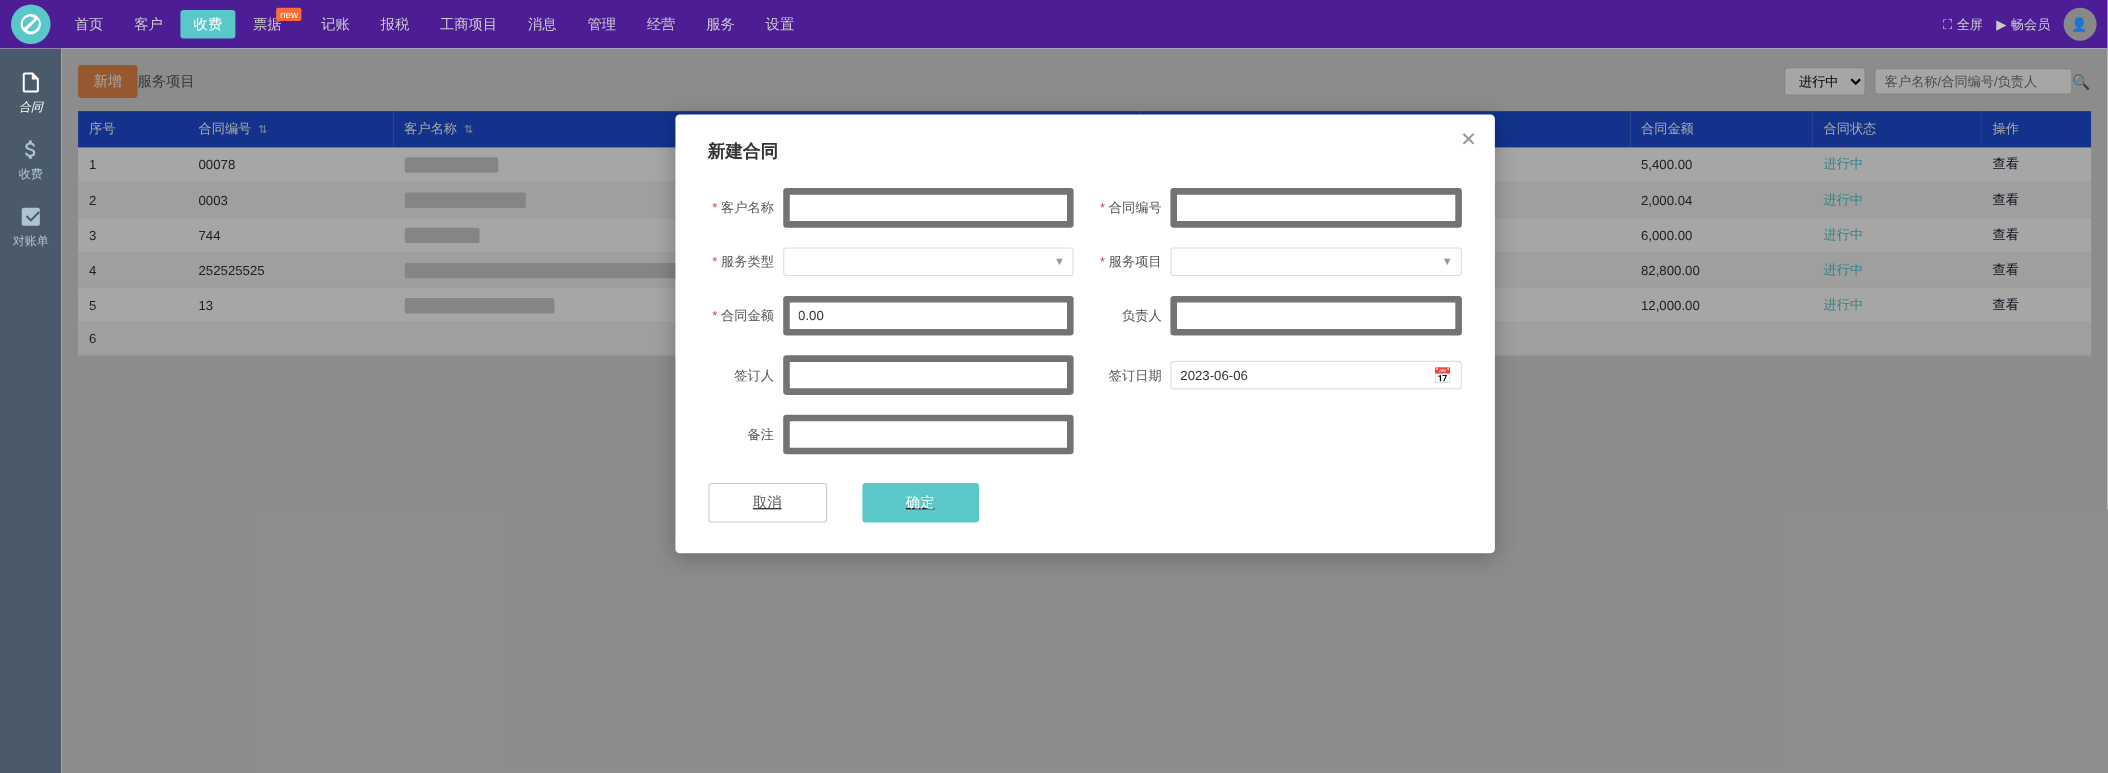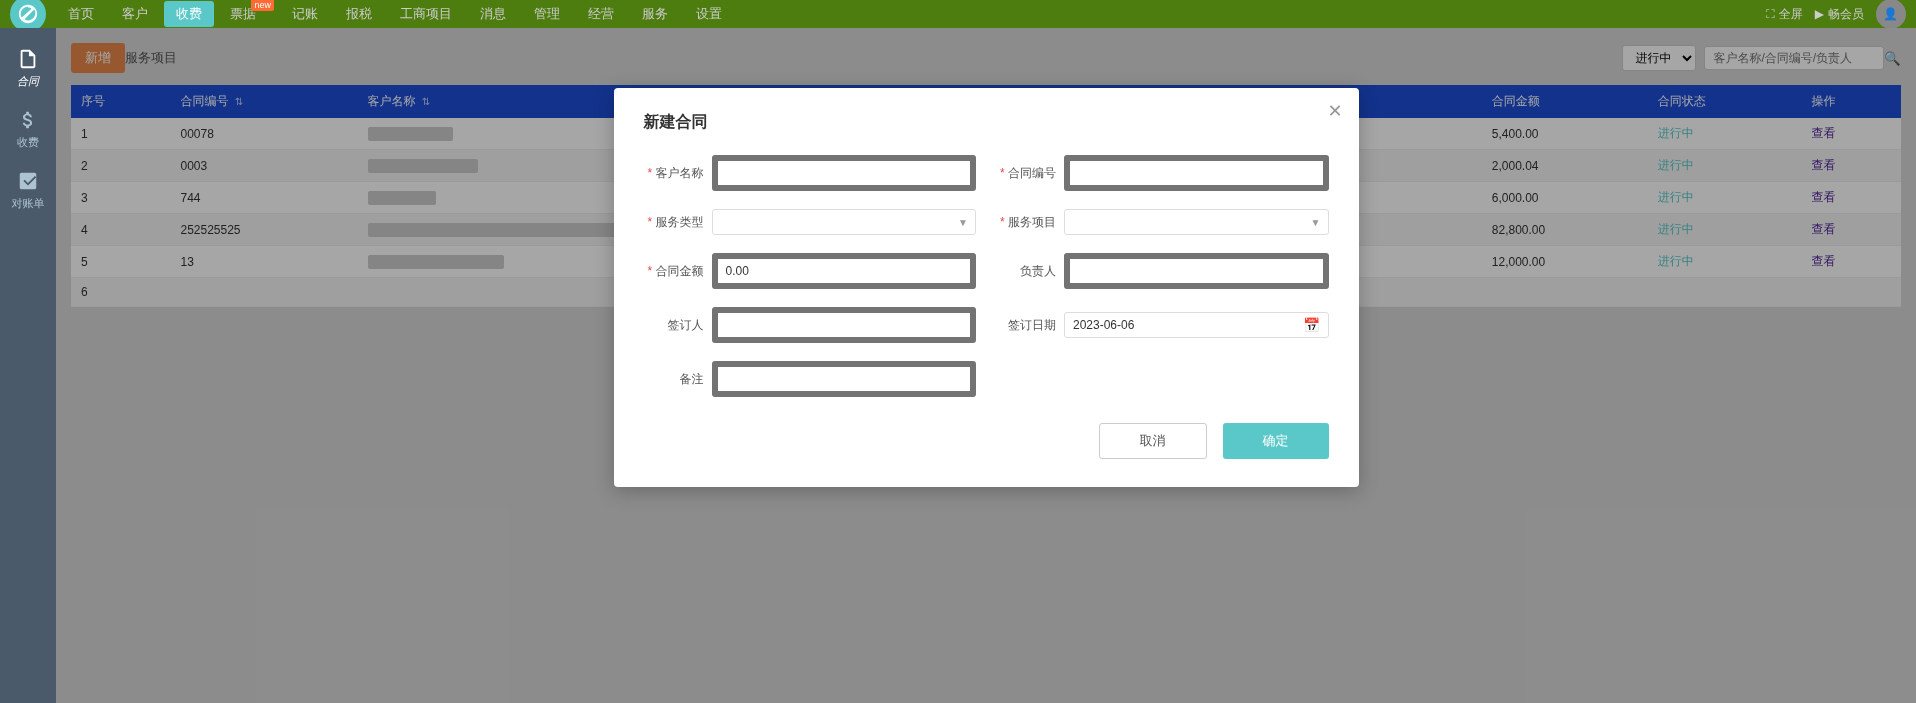--- a/index.html
+++ b/index.html
@@ -1,21 +1,21 @@
 <!DOCTYPE html>
 <html><head>
   <meta charset="utf-8">
   <style>
     * { box-sizing: border-box; margin: 0; padding: 0; }
     body { font-family: 'Microsoft YaHei', Arial, sans-serif; font-size: 13px; background: #e8e8e8; display: flex; flex-direction: column; height: 703px; overflow: hidden; }
 
     
     .top-nav {
-      background: #4d7c0f;
-      height: 28px;
+      background: #4c1d95;
+      height: 44px;
       display: flex;
       align-items: center;
       padding: 0 10px;
       flex-shrink: 0;
     }
     .nav-logo {
       width: 36px;
       height: 36px;
       background: #5ac8c8;
       border-radius: 50%;
@@ -197,21 +197,21 @@
     .data-table tbody td {
       padding: 7px 10px;
       font-size: 12px;
       color: #333;
       border-bottom: 1px solid #eee;
     }
     .status-badge {
       color: #5ac8c8;
     }
     .action-link {
-      color: #4c1d95;
+      color: #0f172a;
       cursor: pointer;
     }
     .blurred-text {
       background: #ccc;
       color: transparent;
       border-radius: 2px;
       user-select: none;
     }
 
     
@@ -326,23 +326,24 @@
       right: 8px;
       top: 50%;
       transform: translateY(-50%);
       color: #999;
       font-size: 14px;
     }
 
     
     .modal-footer {
       display: flex;
-      justify-content: flex-end;
-      gap: 16px;
+      justify-content: flex-start;
+      gap: 32px;
       margin-top: 26px;
+      text-decoration: underline;
     }
     .btn-cancel {
       background: #fff;
       border: 1px solid #ccc;
       color: #555;
       padding: 8px 40px;
       border-radius: 3px;
       cursor: pointer;
       font-size: 13px;
     }

